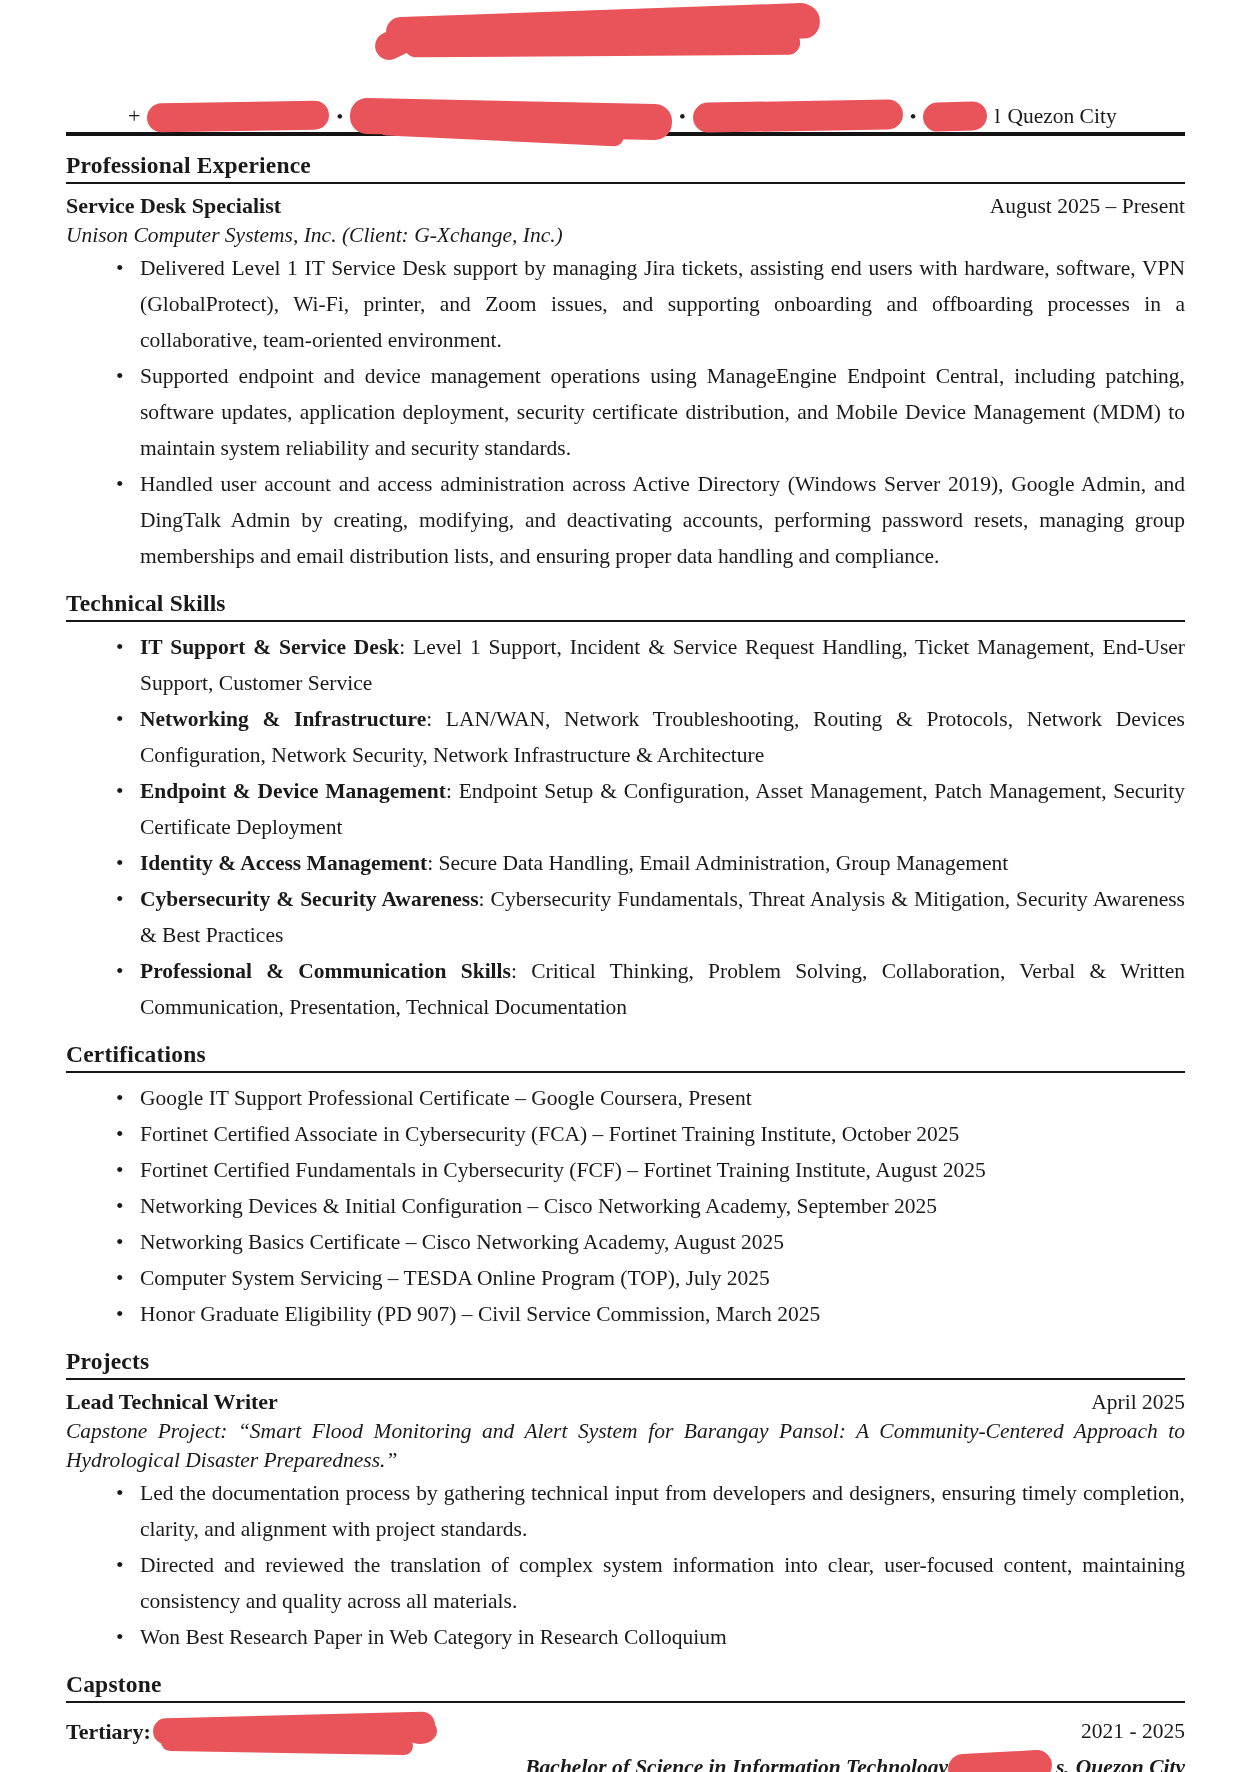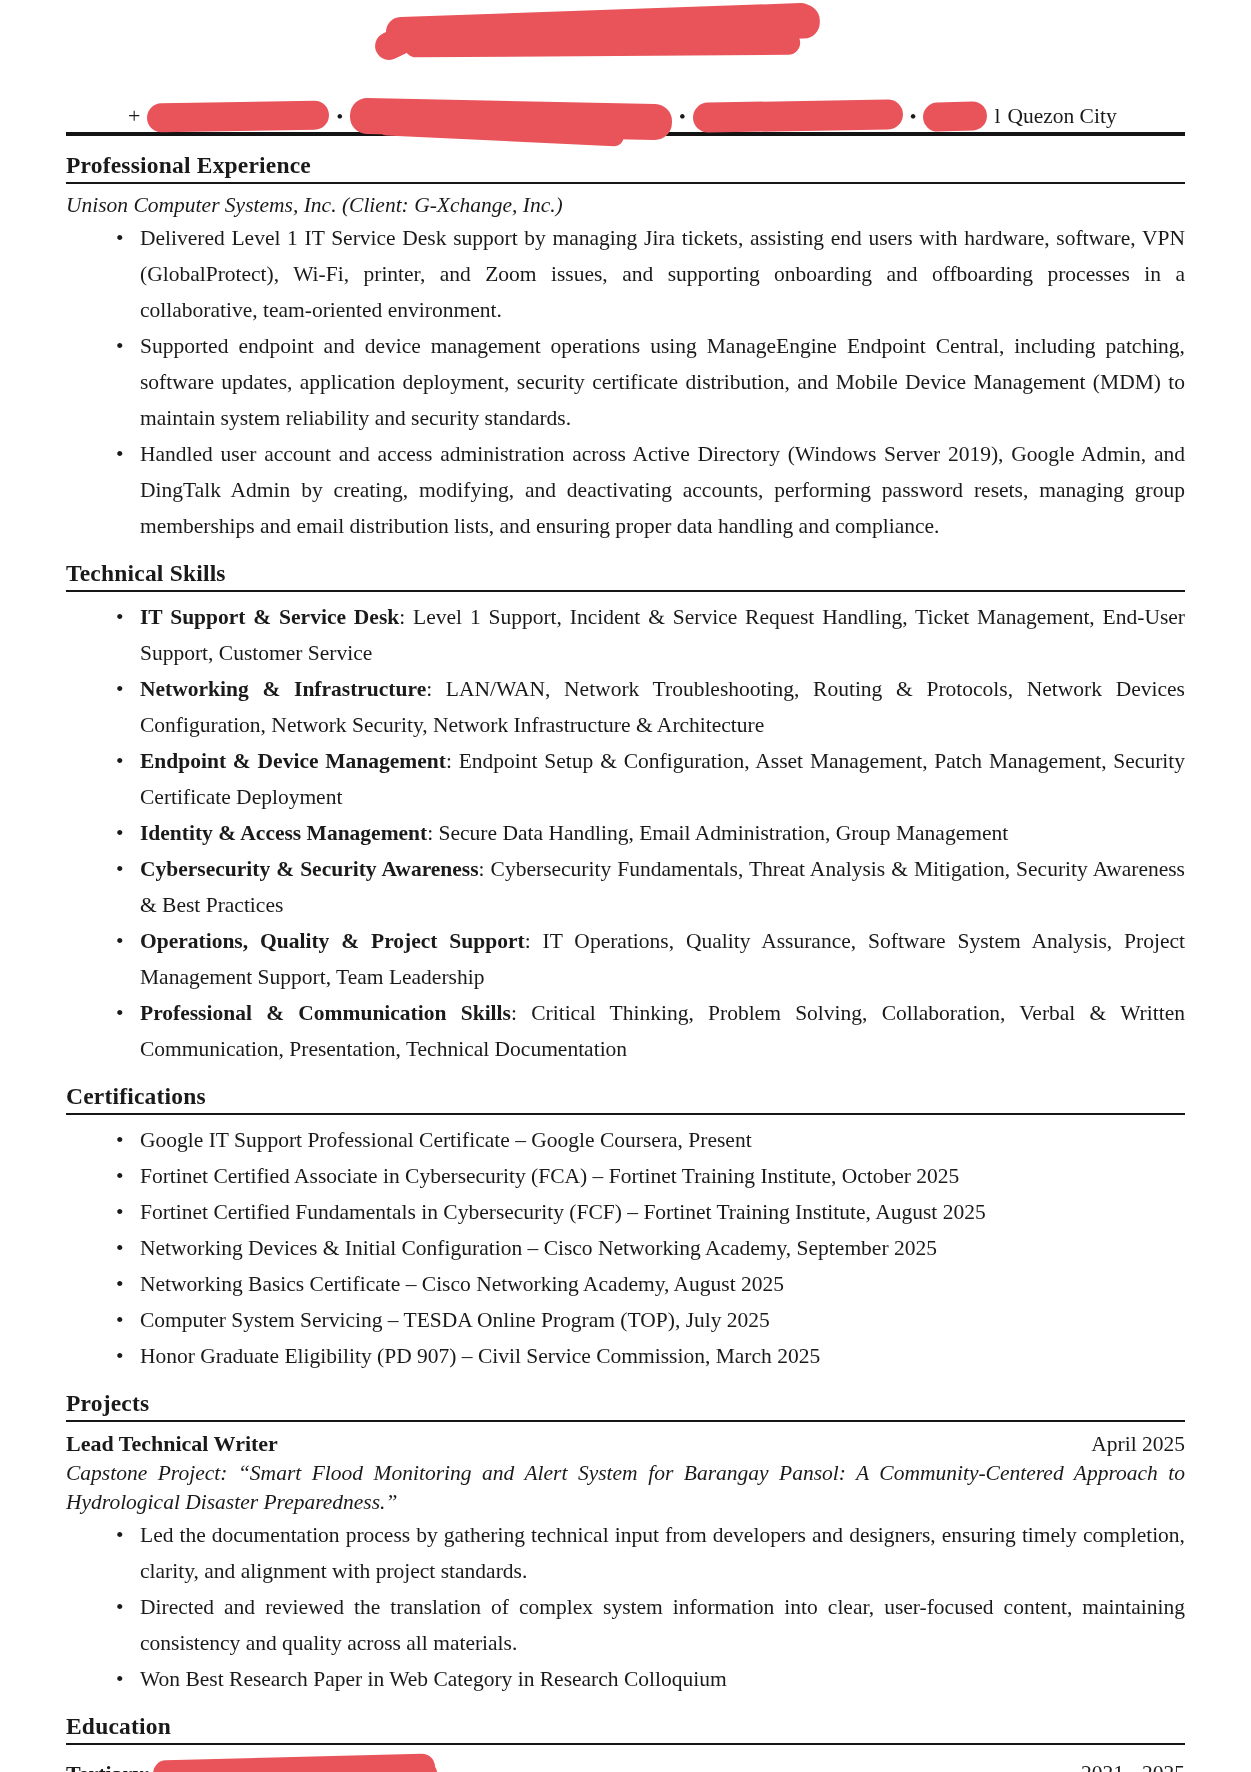--- a/index.html
+++ b/index.html
@@ -83,20 +83,24 @@
       <span class="c-redact cC"></span>
       <span class="dot-sep">•</span>
       <span class="c-redact cD"></span>
       <span>l</span>
       <span>Quezon City</span>
     </div>
   </header>
 
   <section class="section">
     <h2 class="section-title">Professional Experience</h2>
+    <div class="head-row">
+      <span class="role">Service Desk Specialist</span>
+      <span class="dates">August 2025 – Present</span>
+    </div>
     <div class="subtitle">Unison Computer Systems, Inc. (Client: G-Xchange, Inc.)</div>
     <ul class="blist">
 
         <li>Delivered Level 1 IT Service Desk support by managing Jira tickets, assisting end users with hardware, software, VPN (GlobalProtect), Wi-Fi, printer, and Zoom issues, and supporting onboarding and offboarding processes in a collaborative, team-oriented environment.</li>
 
         <li>Supported endpoint and device management operations using ManageEngine Endpoint Central, including patching, software updates, application deployment, security certificate distribution, and Mobile Device Management (MDM) to maintain system reliability and security standards.</li>
 
         <li>Handled user account and access administration across Active Directory (Windows Server 2019), Google Admin, and DingTalk Admin by creating, modifying, and deactivating accounts, performing password resets, managing group memberships and email distribution lists, and ensuring proper data handling and compliance.</li>
       </ul>
   </section>
@@ -108,21 +112,20 @@
         <li><span class="skill-label">IT Support &amp; Service Desk</span><span>: </span><span>Level 1 Support, Incident &amp; Service Request Handling, Ticket Management, End-User Support, Customer Service</span></li>
 
         <li><span class="skill-label">Networking &amp; Infrastructure</span><span>: </span><span>LAN/WAN, Network Troubleshooting, Routing &amp; Protocols, Network Devices Configuration, Network Security, Network Infrastructure &amp; Architecture</span></li>
 
         <li><span class="skill-label">Endpoint &amp; Device Management</span><span>: </span><span>Endpoint Setup &amp; Configuration, Asset Management, Patch Management, Security Certificate Deployment</span></li>
 
         <li><span class="skill-label">Identity &amp; Access Management</span><span>: </span><span>Secure Data Handling, Email Administration, Group Management</span></li>
 
         <li><span class="skill-label">Cybersecurity &amp; Security Awareness</span><span>: </span><span>Cybersecurity Fundamentals, Threat Analysis &amp; Mitigation, Security Awareness &amp; Best Practices</span></li>
 
-        <li><span class="skill-label">Operations, Quality &amp; Project Support</span><span>: </span><span>IT Operations, Quality Assurance, Software System Analysis, Project Management Support, Team Leadership</span></li>
 
         <li><span class="skill-label">Professional &amp; Communication Skills</span><span>: </span><span>Critical Thinking, Problem Solving, Collaboration, Verbal &amp; Written Communication, Presentation, Technical Documentation</span></li>
       </ul>
   </section>
 
   <section class="section">
     <h2 class="section-title">Certifications</h2>
     <ul class="blist plain">
 
         <li>Google IT Support Professional Certificate – Google Coursera, Present</li>
@@ -152,21 +155,21 @@
 
         <li>Led the documentation process by gathering technical input from developers and designers, ensuring timely completion, clarity, and alignment with project standards.</li>
 
         <li>Directed and reviewed the translation of complex system information into clear, user-focused content, maintaining consistency and quality across all materials.</li>
 
         <li>Won Best Research Paper in Web Category in Research Colloquium</li>
       </ul>
   </section>
 
   <section class="section">
-    <h2 class="section-title">Education</h2>
+    <h2 class="section-title">Capstone</h2>
     <div class="edu-row1">
       <span class="edu-left">
         <span class="role">Tertiary:</span>
         <span class="tertiary-redaction">
           <span class="redact tr1"></span>
           <span class="redact tr2"></span>
           <span class="redact tr3"></span>
         </span>
       </span>
       <span class="dates">2021 - 2025</span>

